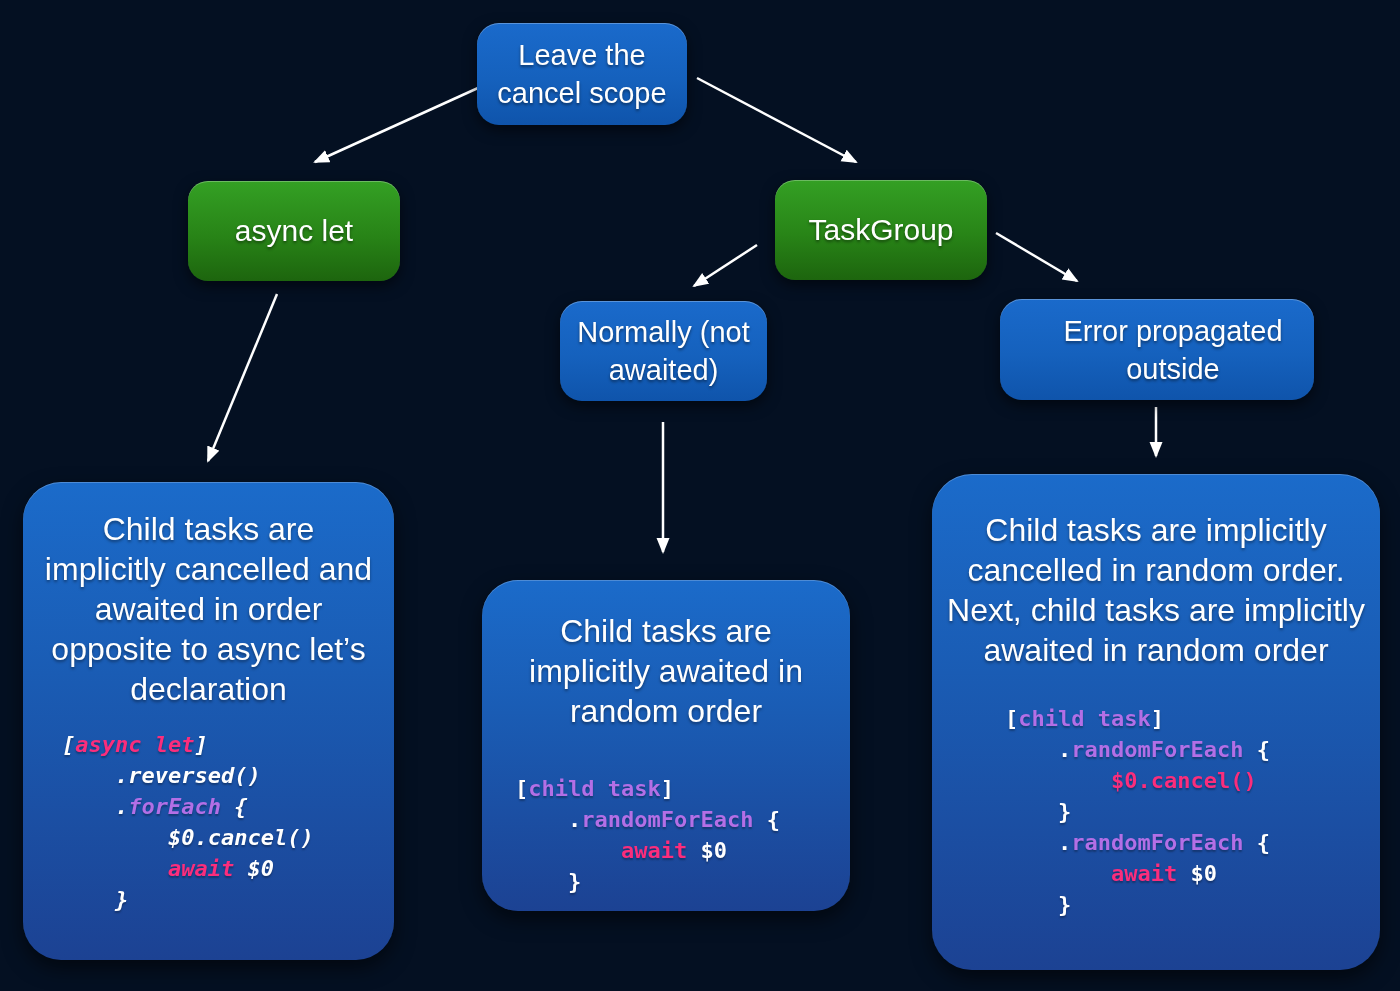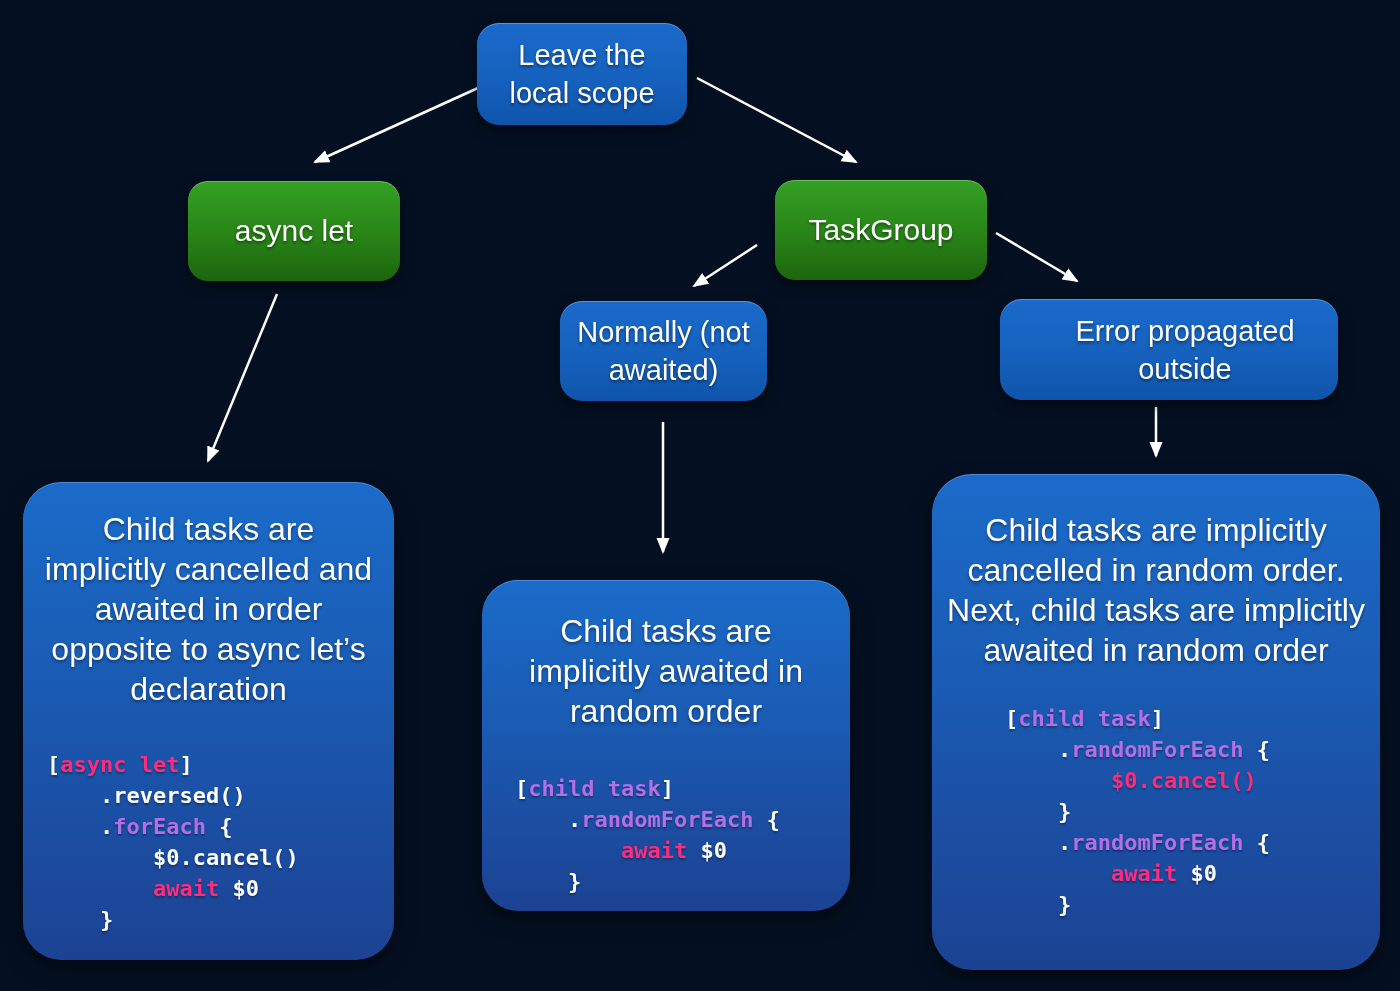--- a/index.html
+++ b/index.html
@@ -44,21 +44,21 @@
   .node.green {
     background: linear-gradient(180deg, var(--green-top) 0%, #288417 55%, var(--green-bottom) 100%);
     border-radius: 20px;
     font-size: 30px;
   }
 
   .node-root      { left: 477px; top: 23px;  width: 210px; height: 102px; }
   .node-async-let { left: 188px; top: 181px; width: 212px; height: 100px; }
   .node-taskgroup { left: 775px; top: 180px; width: 212px; height: 100px; }
   .node-normally  { left: 560px; top: 301px; width: 207px; height: 100px; font-size: 27px; line-height: 36px; }
-  .node-error     { left: 1000px; top: 299px; width: 338px; height: 101px; font-size: 27px; line-height: 36px; padding-left: 32px; }
+  .node-error     { left: 1000px; top: 299px; width: 314px; height: 101px; font-size: 27px; line-height: 36px; padding-left: 32px; }
 
   .detail {
     position: absolute;
     background: linear-gradient(180deg, var(--detail-blue-top) 0%, #1a5cb4 40%, var(--detail-blue-bottom) 100%);
     box-shadow: 0 8px 20px rgba(0,0,0,0.55), inset 0 1px 0 rgba(255,255,255,0.22);
   }
   .detail-left  { left: 23px;  top: 482px; width: 371px; height: 478px; border-radius: 38px; }
   .detail-mid   { left: 482px; top: 580px; width: 368px; height: 331px; border-radius: 36px; }
   .detail-right { left: 932px; top: 474px; width: 448px; height: 496px; border-radius: 40px; }
 
@@ -76,21 +76,21 @@
 
   .code {
     font-family: "DejaVu Sans Mono", monospace;
     font-weight: bold;
     font-size: 22px;
     line-height: 31px;
     white-space: pre;
     color: var(--text-white);
     text-shadow: 0 2px 2px rgba(0,0,0,0.3);
   }
-  .detail-left  .code { margin-top: 40px; padding-left: 24px; }
+  .detail-left  .code { margin-top: 20px; padding-left: 39px; font-style: italic; }
   .detail-mid   .code { margin-top: 42px; padding-left: 33px; }
   .detail-right .code { margin-top: 33px; padding-left: 73px; }
 
   .tok-w { color: var(--text-white); }
   .tok-p { color: var(--code-pink); }
   .tok-v { color: var(--code-purple); }
 </style>
 </head>
 <body>
 
@@ -105,21 +105,21 @@
     <line x1="478" y1="88" x2="315" y2="162" stroke="#ffffff" stroke-width="2.5" marker-end="url(#arrowhead)"></line>
     <line x1="697" y1="78" x2="856" y2="162" stroke="#ffffff" stroke-width="2.5" marker-end="url(#arrowhead)"></line>
     <line x1="277" y1="294" x2="208" y2="461" stroke="#ffffff" stroke-width="2.5" marker-end="url(#arrowhead)"></line>
     <line x1="757" y1="245" x2="694" y2="286" stroke="#ffffff" stroke-width="2.5" marker-end="url(#arrowhead)"></line>
     <line x1="996" y1="233" x2="1077" y2="281" stroke="#ffffff" stroke-width="2.5" marker-end="url(#arrowhead)"></line>
     <line x1="663" y1="422" x2="663" y2="552" stroke="#ffffff" stroke-width="2.5" marker-end="url(#arrowhead)"></line>
     <line x1="1156" y1="407" x2="1156" y2="456" stroke="#ffffff" stroke-width="2.5" marker-end="url(#arrowhead)"></line>
   </svg>
 
   <div class="node blue node-root">Leave the
-local scope</div>
+cancel scope</div>
 
   <div class="node green node-async-let">async let</div>
 
   <div class="node blue node-normally">Normally (not
 awaited)</div>
 
   <div class="node green node-taskgroup">TaskGroup</div>
 
   <div class="node blue node-error">Error propagated
 outside</div>

